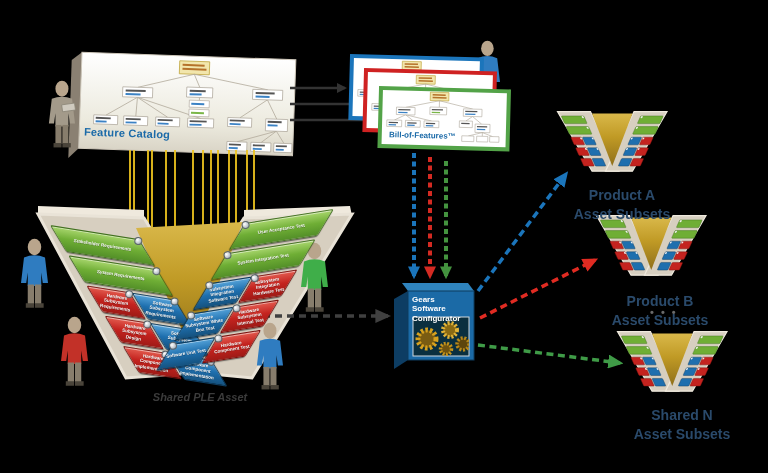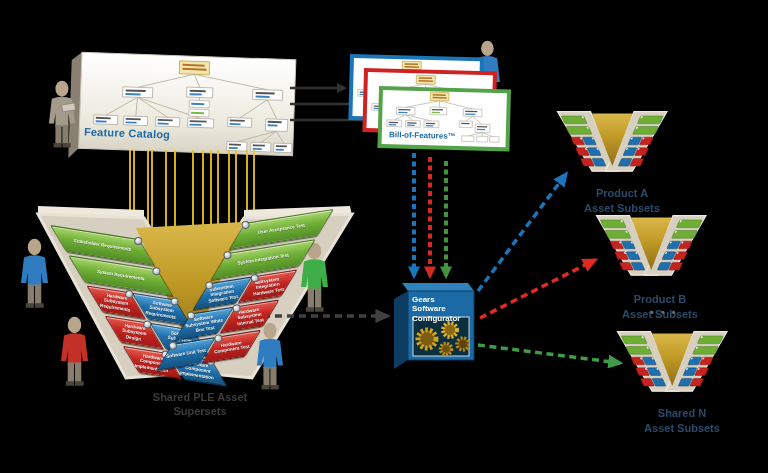--- a/index.html
+++ b/index.html
@@ -4,22 +4,22 @@
 <style>
   html,body{margin:0;padding:0;background:#000;}
   .stage{position:relative;width:768px;height:473px;background:#000;overflow:hidden;
          font-family:"Liberation Sans",sans-serif;}
   .stage svg{position:absolute;left:0;top:0;}
   .lbl{position:absolute;font-weight:bold;}
   .fc-title{left:84px;top:127px;font-size:11px;color:#1b6aa8;transform:rotate(2deg);letter-spacing:.2px;}
   .bof-title{left:389px;top:131px;font-size:8px;color:#1b6aa8;transform:rotate(1.5deg);}
   .cfg-title{left:412px;top:295px;width:58px;font-size:8px;line-height:1.18;color:#fff;}
   .cap{position:absolute;text-align:center;font-weight:bold;}
-  .superset-cap{left:118px;top:390px;width:164px;font-size:11px;line-height:1.3;color:#3c3c3c;}
-  .prod-cap{width:112px;font-size:11px;line-height:1.35;color:#2a4a6b;}
+  .superset-cap{left:118px;top:390px;width:164px;font-size:11px;line-height:1.3;color:#3c3c3c;font-style:italic;}
+  .prod-cap{width:112px;font-size:14px;line-height:1.35;color:#2a4a6b;}
   .ellipsis{position:absolute;left:650px;top:306px;color:#6b6b6b;font-size:11px;font-weight:bold;letter-spacing:2px;}
   
   .v-arm{position:absolute;transform-origin:0 0;}
   .v-left{left:50px;top:225px;transform:rotate(9deg) skewX(40deg);}
   .v-right{left:245px;top:223px;transform:rotate(-9deg) skewX(-40deg);}
   .vrow{position:absolute;left:0;width:92px;height:22px;}
   .vblock{position:absolute;top:0;height:22px;border-radius:2px;
           box-shadow:inset 0 1px 0 rgba(255,255,255,.5),0 1px 1px rgba(0,0,0,.55);}
   .vblock.full{width:88px;left:0;}
   .vblock.half{width:42px;left:0;}
@@ -393,21 +393,20 @@
         </div>
   </div>
 </div>
 
 <div class="lbl fc-title">Feature Catalog</div>
 <div class="lbl bof-title">Bill-of-Features™</div>
 <div class="lbl cfg-title">Gears Software Configurator</div>
 
 <div class="cap superset-cap">
   <div>Shared PLE Asset</div>
-  <div>Supersets</div>
 </div>
 
 <div class="cap prod-cap" style="left:566px;top:186px;">
   <div>Product A</div>
   <div>Asset Subsets</div>
 </div>
 <div class="cap prod-cap" style="left:604px;top:292px;">
   <div>Product B</div>
   <div>Asset Subsets</div>
 </div>

